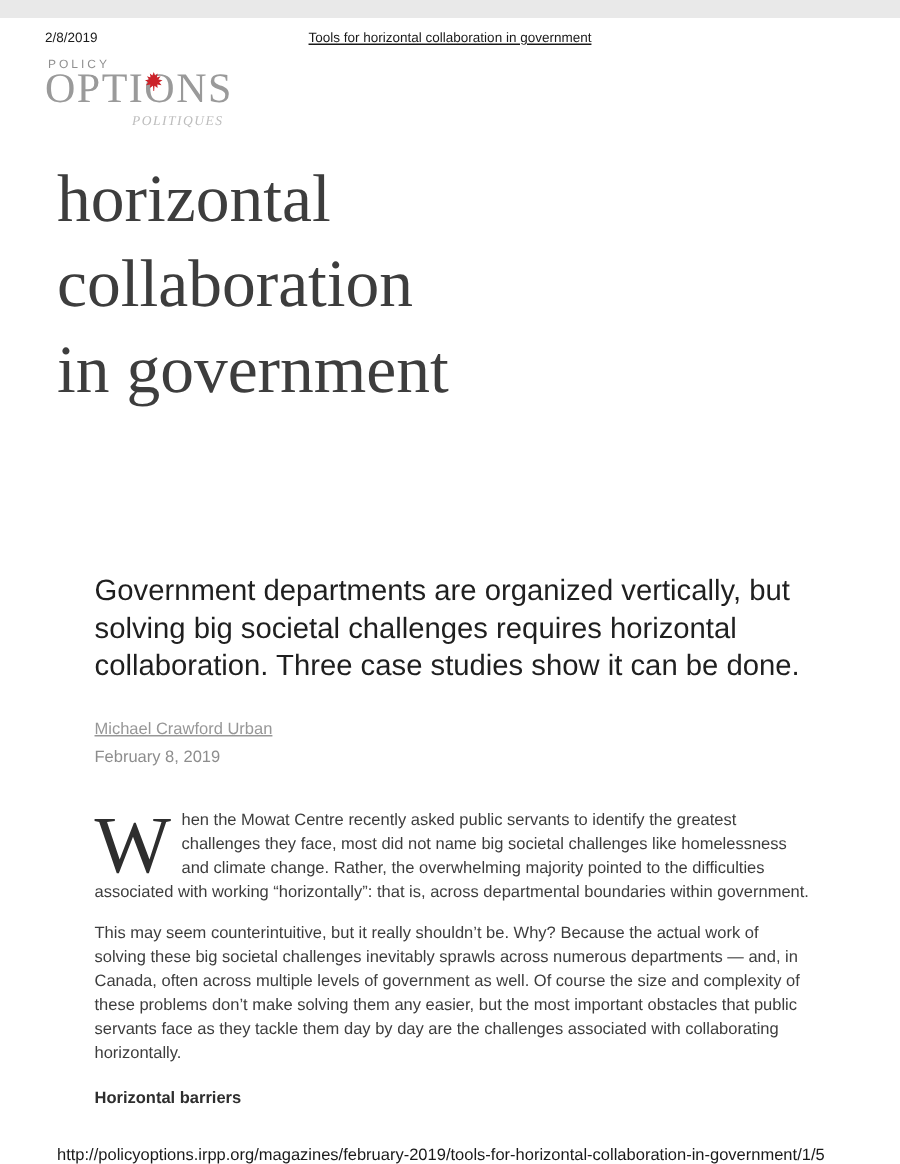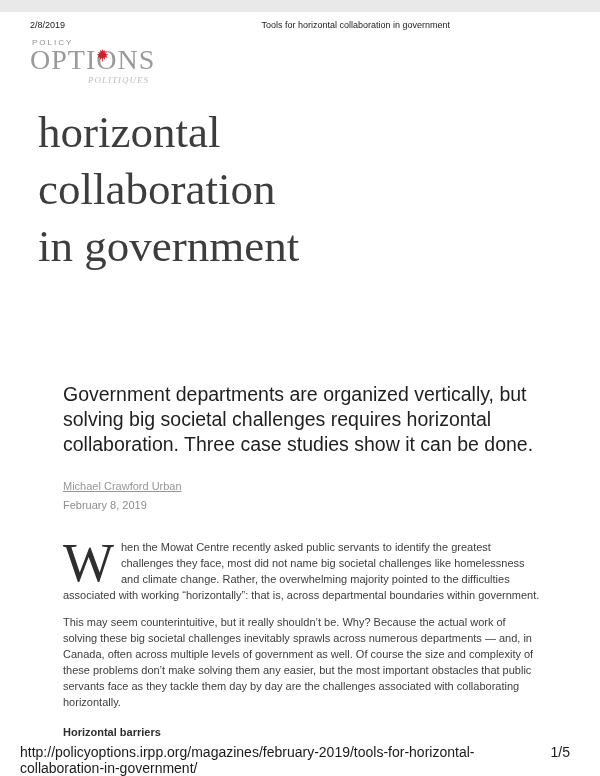--- a/index.html
+++ b/index.html
@@ -19,21 +19,21 @@
   .print-header {
     position: absolute;
     top: 8px;
     left: 30px;
     right: 30px;
     font-size: 9px;
     color: #1a1a1a;
     display: flex;
   }
   .print-header .ph-date { width: 120px; }
-  .print-header .ph-title { flex: 1; text-align: right; }
+  .print-header .ph-title { flex: 1; text-align: center; text-decoration: underline; }
 
   
   .logo {
     position: absolute;
     top: 26px;
     left: 30px;
     width: 130px;
     height: 52px;
     font-family: "Liberation Serif", serif;
   }
@@ -127,26 +127,25 @@
   .section-heading {
     font-weight: bold;
     color: #2e2e2e;
     margin-top: 14px;
   }
 
   
   .print-footer {
     position: absolute;
     bottom: 12px;
-    left: 20px;
+    left: 38px;
     right: 30px;
-    font-size: 14px;
+    font-size: 11px;
     color: #1a1a1a;
     display: flex;
-    justify-content: space-between;
   }
 </style>
 </head>
 <body>
 
 <div class="page">
 
   <div class="print-header">
     <span class="ph-date">2/8/2019</span>
     <span class="ph-title">Tools for horizontal collaboration in government</span>

